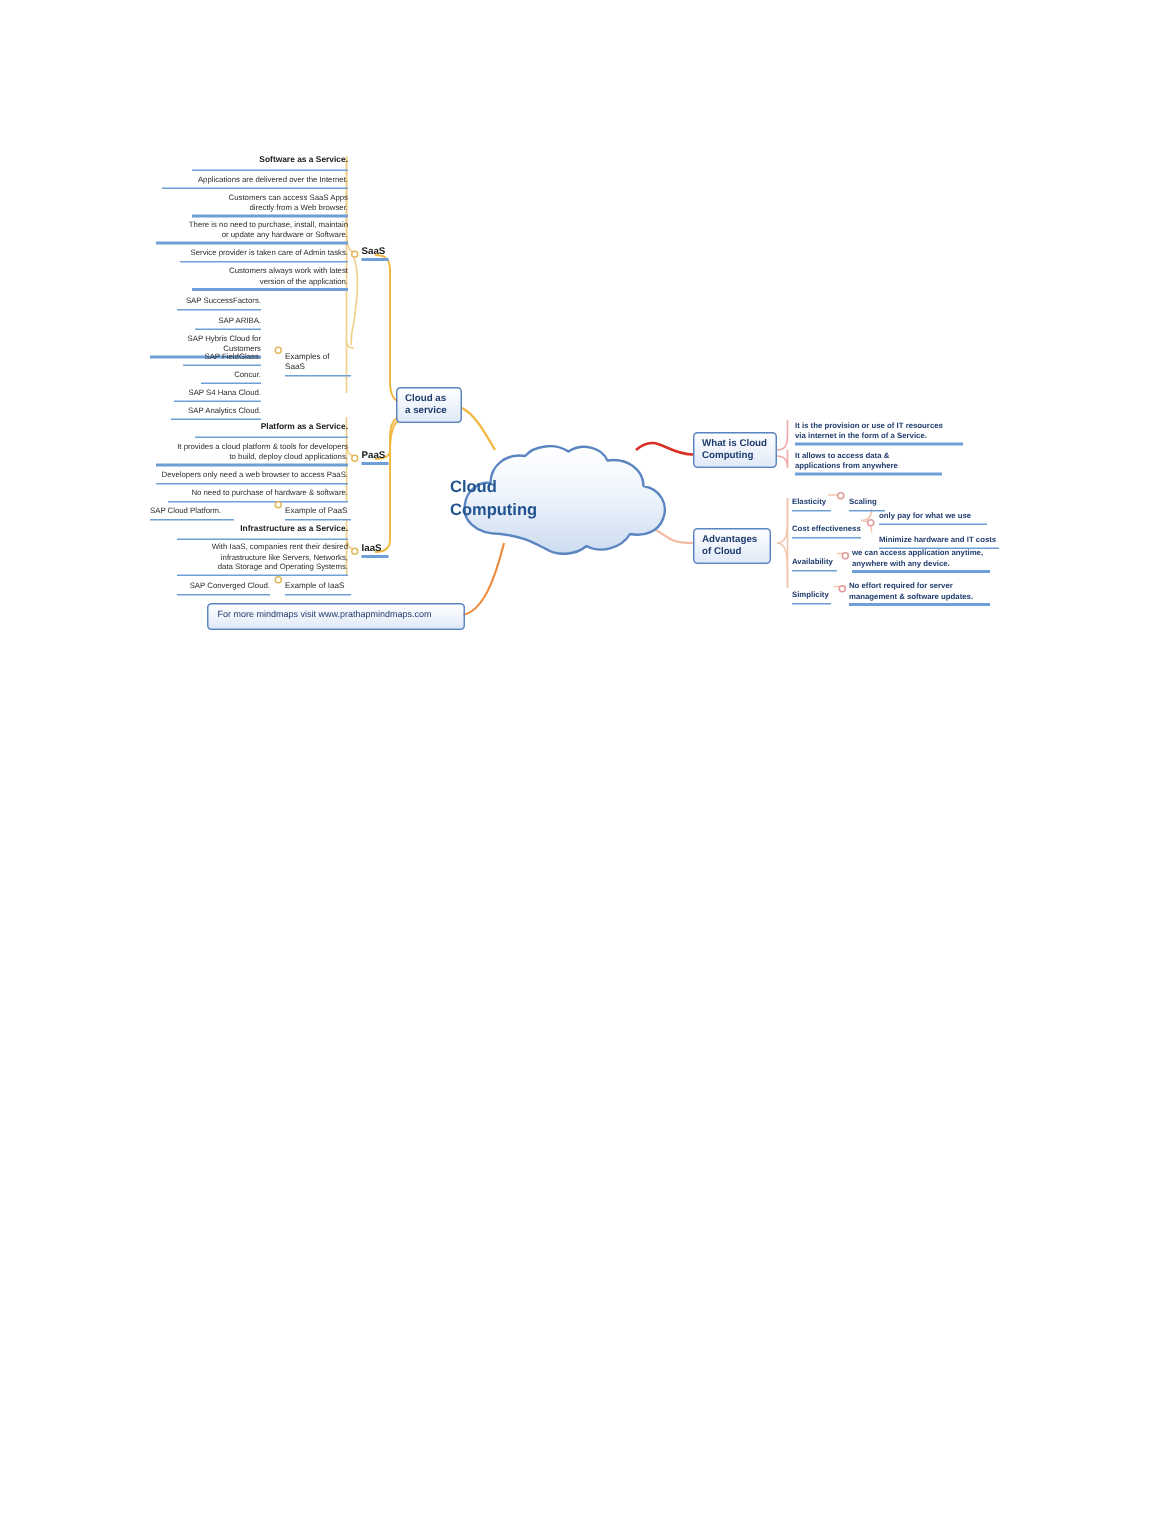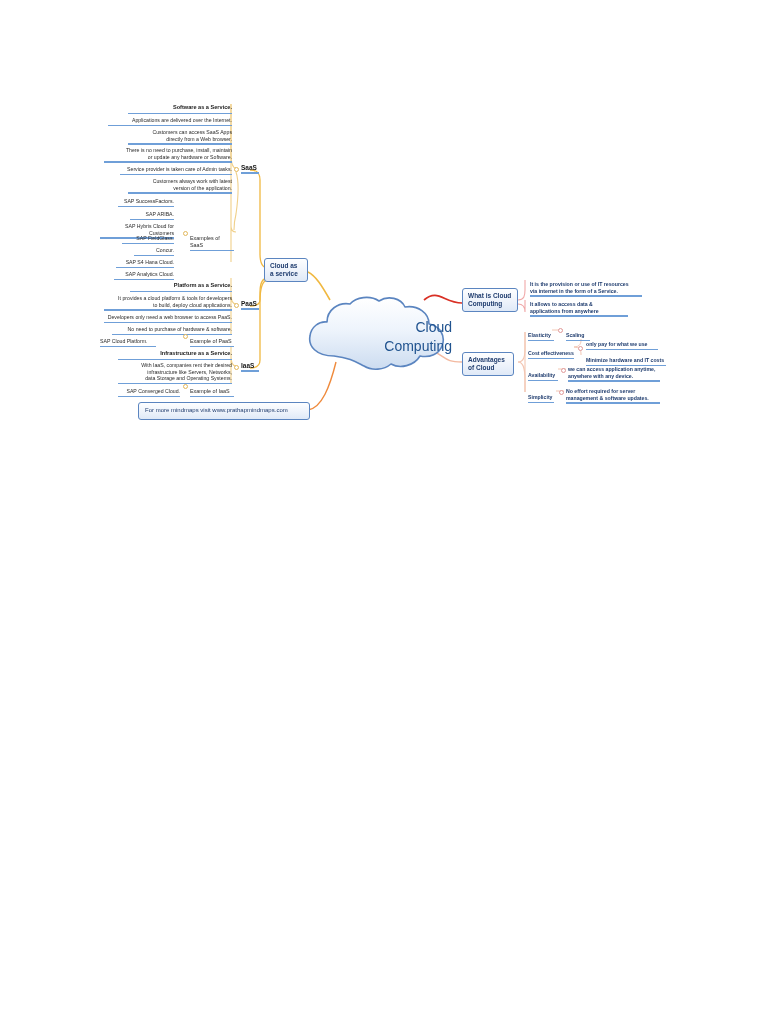--- a/index.html
+++ b/index.html
@@ -39,22 +39,22 @@
   .leaf.blue{color:#1f3c6e;}
 
   
   .branchlabel{font-weight:bold;color:#1a1a1a;font-size:6.5px;}
   .branchlabel .ul{display:block;height:1.6px;background:#6f9fd8;margin-top:1px;}
 
   
   #central{position:absolute;left:300px;top:296px;width:152px;height:78px;}
   #central svg{position:absolute;left:0;top:0;}
   #central .ctext{
-    position:absolute;left:0;top:22px;width:152px;text-align:right;
-    font-size:14px;font-weight:normal;color:#20538f;line-height:1.35;
+    position:absolute;left:0;top:22px;width:152px;text-align:left;
+    font-size:11px;font-weight:bold;color:#20538f;line-height:1.35;
     white-space:pre-line;
   }
 
   
   .dot{position:absolute;width:3px;height:3px;border-radius:50%;border:1px solid #e2b85c;background:#fff;}
   .dot.red{border-color:#e09a9a;}
 
   .footer-note{font-size:6px;}
 </style>
 </head>

